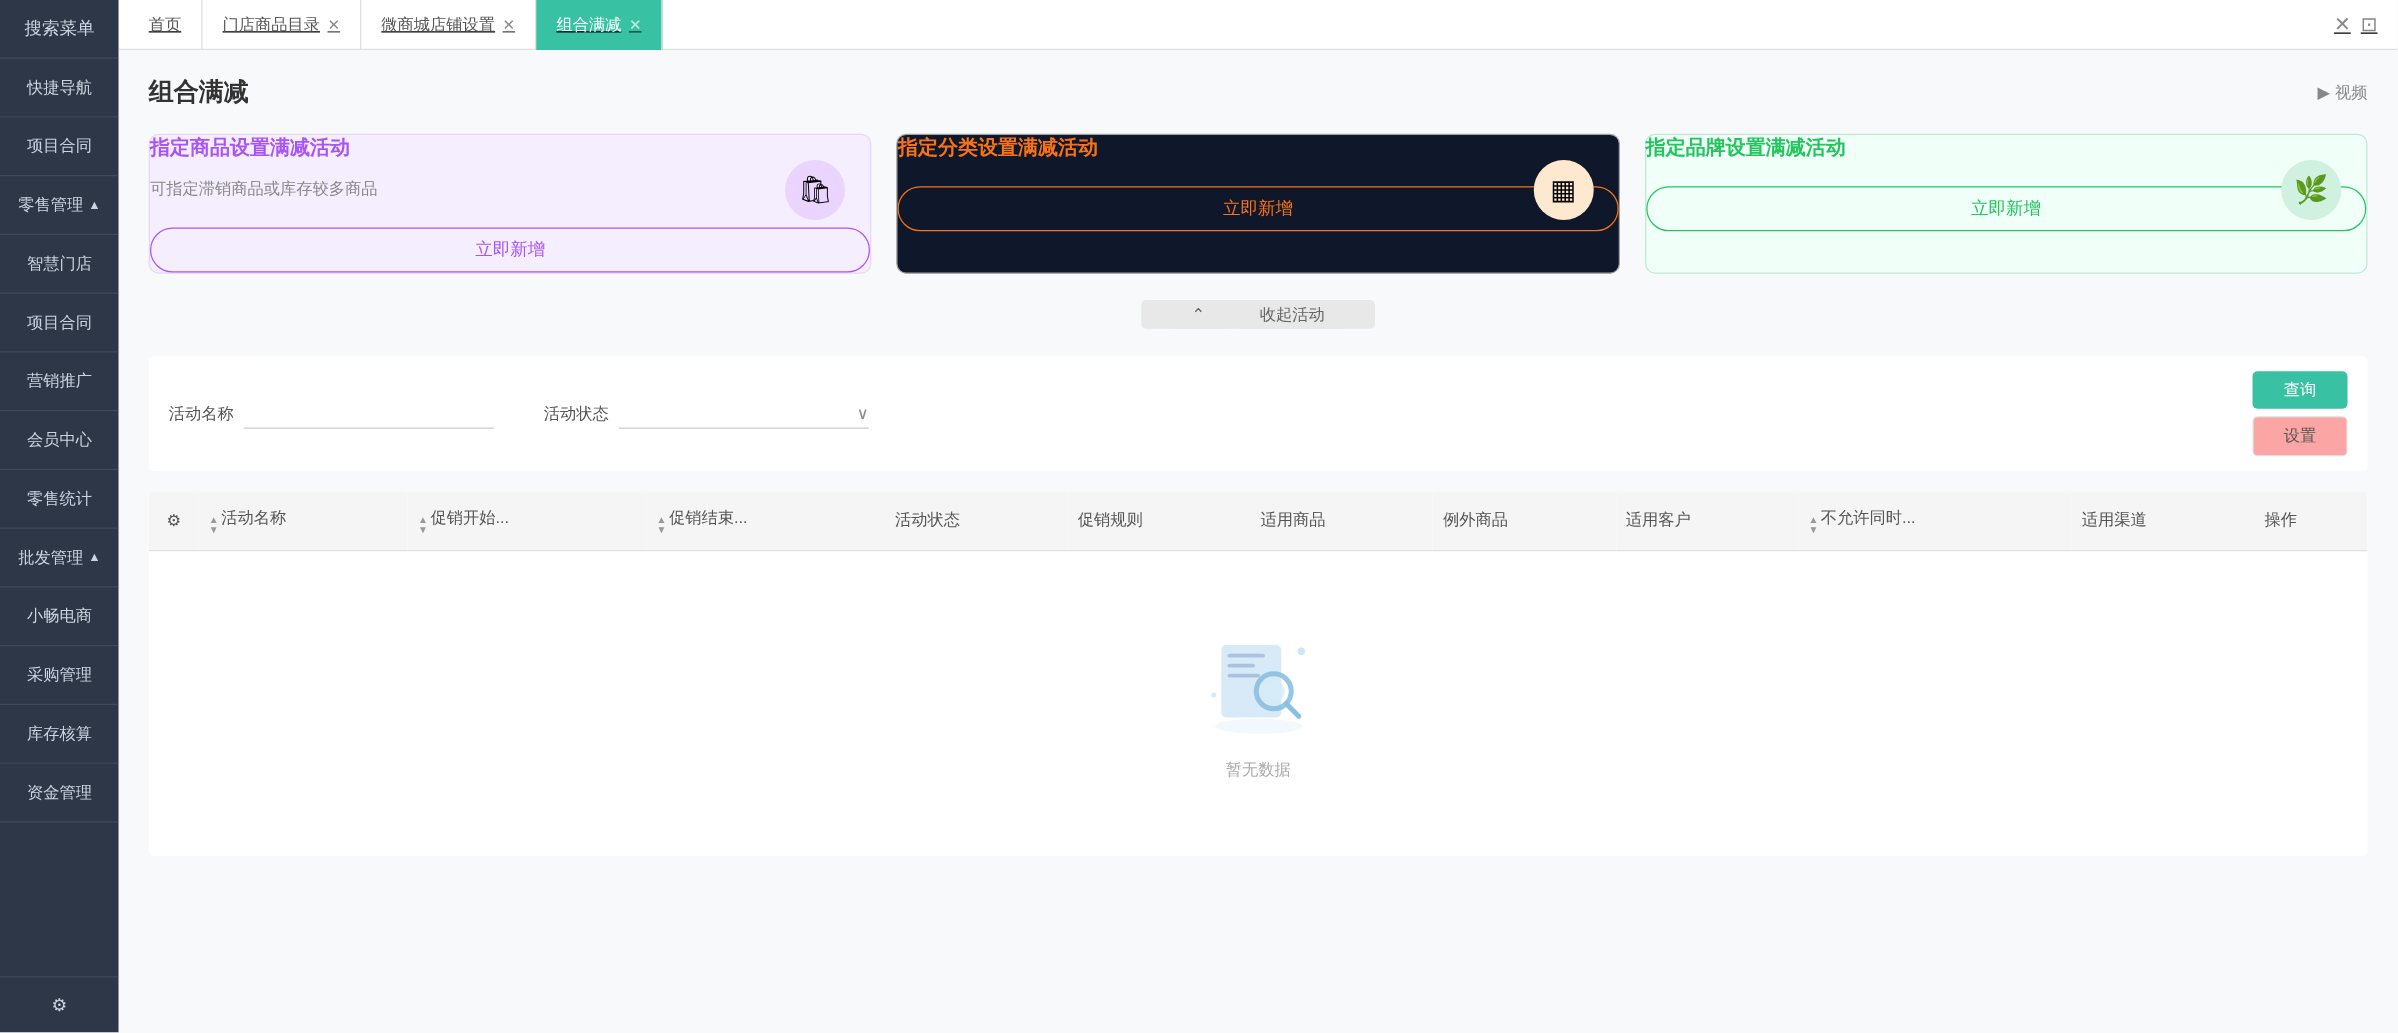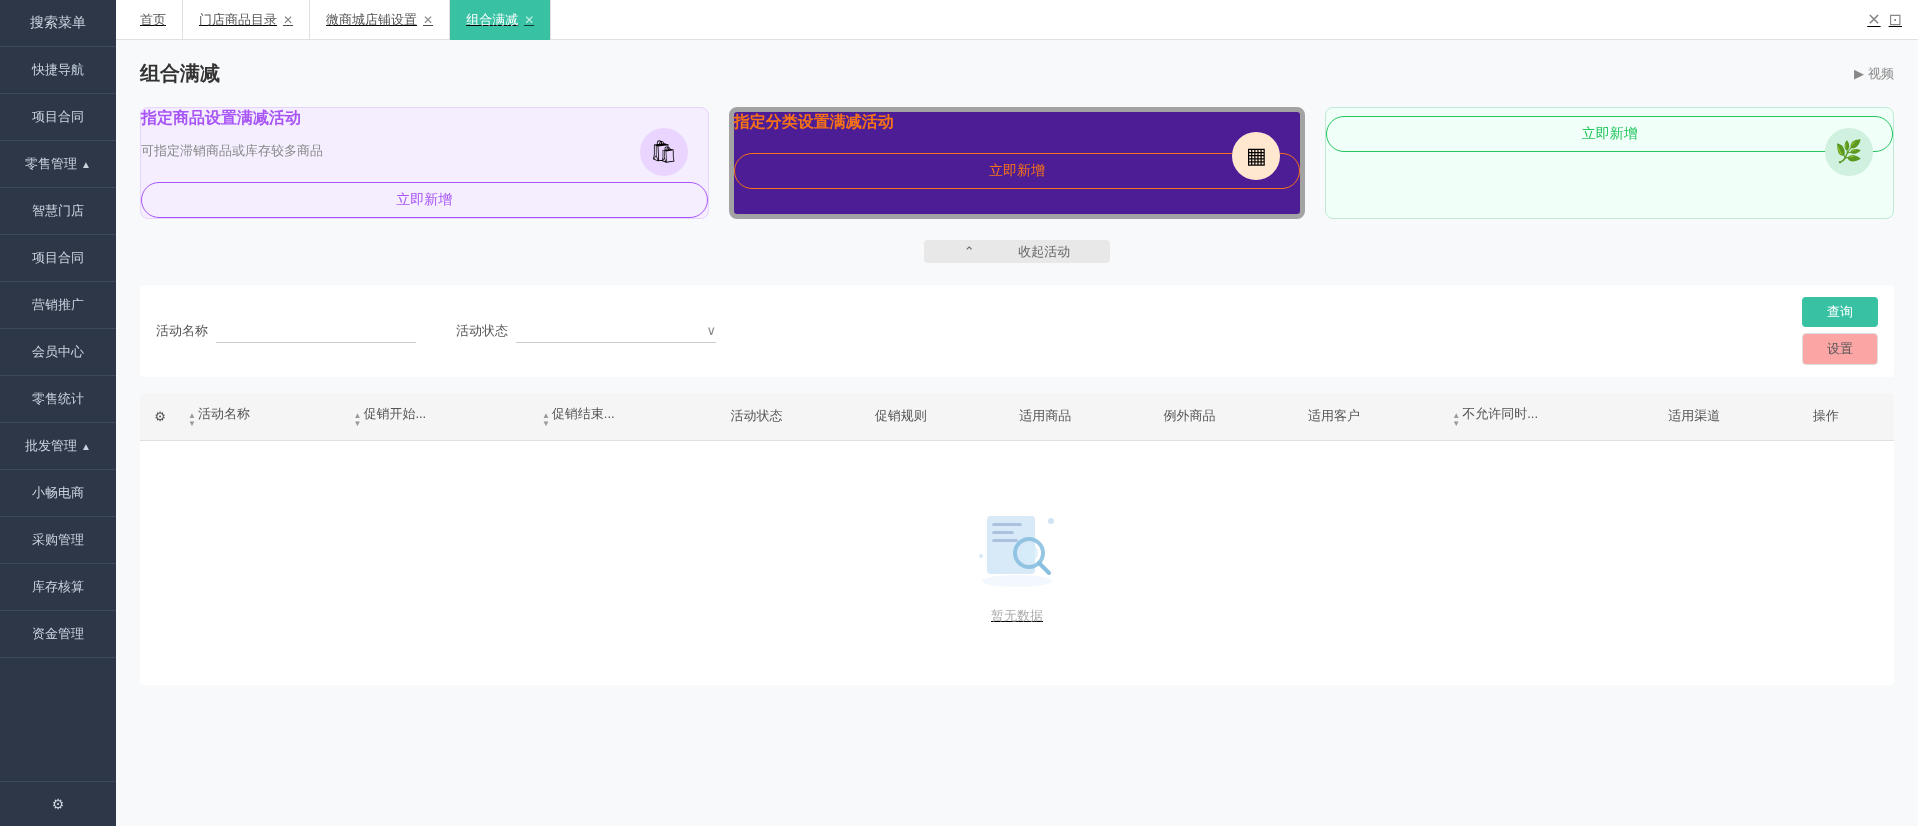--- a/index.html
+++ b/index.html
@@ -1,20 +1,20 @@
 <!DOCTYPE html>
 <html><head>
   <meta charset="utf-8">
   <style>
     * { box-sizing: border-box; margin: 0; padding: 0; }
     body { font-family: 'Microsoft YaHei', '微软雅黑', sans-serif; font-size: 14px; background: #f5f5f5; display: flex; height: 826px; overflow: hidden; }
 
     
     .sidebar {
-      width: 116px;
+      width: 95px;
       background: #2d3748;
       color: #e2e8f0;
       display: flex;
       flex-direction: column;
       flex-shrink: 0;
       height: 100%;
     }
     .sidebar-search {
       padding: 14px 10px;
       font-size: 14px;
@@ -131,21 +131,21 @@
     }
     .card {
       flex: 1;
       border-radius: 8px;
       display: flex;
       flex-direction: column;
       gap: 12px;
       position: relative;
     }
     .card-purple { background: #f5eeff; border: 1px solid #e8d5ff; }
-    .card-orange { background: #4c1d95; border: 5px solid #a3a3a3; }
+    .card-orange { background: #0f172a; border: 1px solid #a3a3a3; }
     .card-green { background: #f0fff8; border: 1px solid #c0ead5; }
 
     .card-title {
       font-size: 16px;
       font-weight: bold;
     }
     .card-purple .card-title { color: #a855f7; }
     .card-orange .card-title { color: #f97316; }
     .card-green .card-title { color: #22c55e; }
 
@@ -296,21 +296,20 @@
       color: #999;
     }
     .data-table th.gear-col { width: 40px; text-align: center; }
 
     
     .empty-state {
       display: flex;
       flex-direction: column;
       align-items: center;
       padding: 60px 20px;
-      text-decoration: underline;
     }
     .empty-icon {
       width: 100px;
       height: 90px;
       margin-bottom: 16px;
     }
     .empty-text {
       color: #aaa;
       font-size: 13px;
     }
@@ -383,20 +382,21 @@
           <div class="card-desc">可指定滞销商品或库存较多商品</div>
           <div class="card-icon">🛍</div>
           <button class="card-btn">立即新增</button>
         </div>
         <div class="card card-orange">
           <div class="card-title">指定分类设置满减活动</div>
           <div class="card-icon">▦</div>
           <button class="card-btn">立即新增</button>
         </div>
         <div class="card card-green">
+          <div class="card-title">指定品牌设置满减活动</div>
           <div class="card-icon">🌿</div>
           <button class="card-btn">立即新增</button>
         </div>
       </div>
 
     <div class="collapse-bar">
       <span>
         <span>⌃ </span>
         <span>收起活动</span>
       </span>

